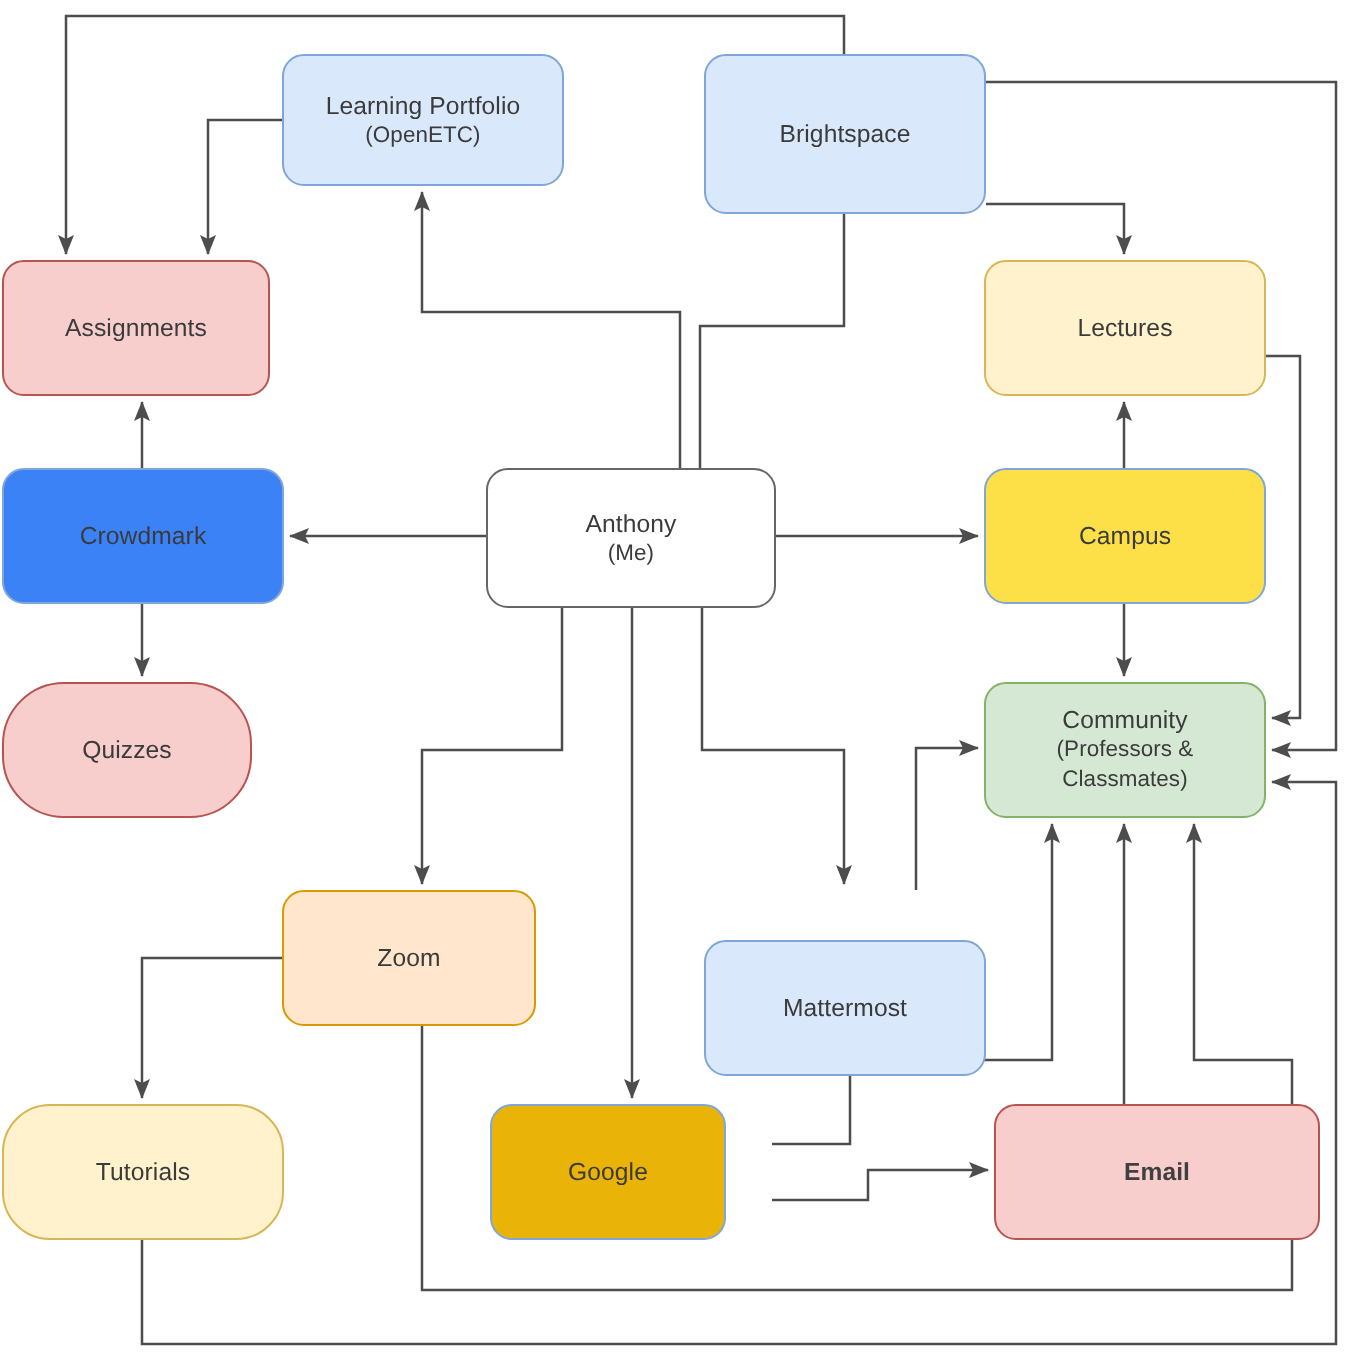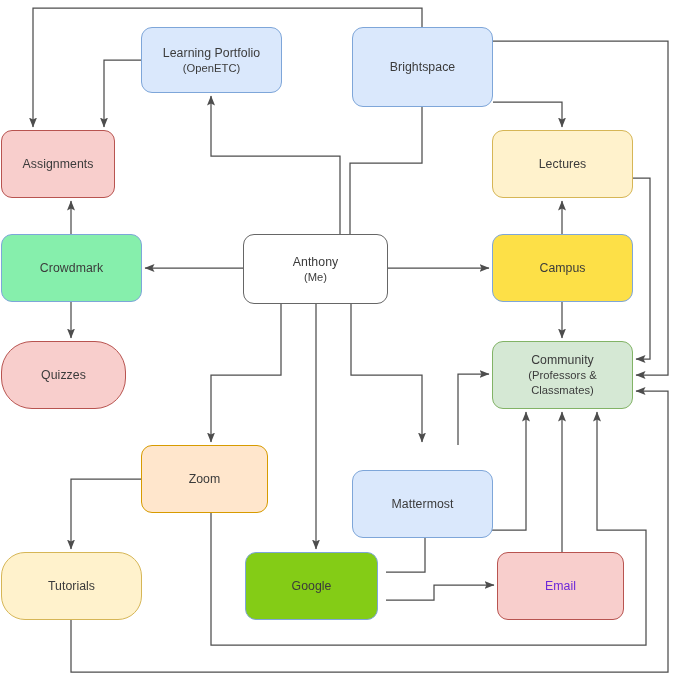--- a/index.html
+++ b/index.html
@@ -95,27 +95,27 @@
       </g>
   </svg>
 
   <div id="node-layer">
       <div class="node" style="left: 141px; top: 27px; width: 141px; height: 66px; background: rgb(218, 232, 252); border-color: rgb(126, 166, 217); color: rgb(59, 59, 59);">
         <span class="node-label">Learning Portfolio<span class="sub">(OpenETC)</span></span>
       </div>
       <div class="node" style="left: 352px; top: 27px; width: 141px; height: 80px; background: rgb(218, 232, 252); border-color: rgb(126, 166, 217); color: rgb(59, 59, 59);">
         <span class="node-label">Brightspace</span>
       </div>
-      <div class="node" style="left: 1px; top: 130px; width: 114px; height: 68px; background: rgb(248, 206, 204); border-color: rgb(184, 84, 80); color: rgb(59, 59, 59);">
+      <div class="node" style="left: 1px; top: 130px; width: 134px; height: 68px; background: rgb(248, 206, 204); border-color: rgb(184, 84, 80); color: rgb(59, 59, 59);">
         <span class="node-label">Assignments</span>
       </div>
       <div class="node" style="left: 492px; top: 130px; width: 141px; height: 68px; background: rgb(255, 242, 204); border-color: rgb(214, 182, 86); color: rgb(59, 59, 59);">
         <span class="node-label">Lectures</span>
       </div>
-      <div class="node" style="left: 1px; top: 234px; width: 141px; height: 68px; background: #86efac; border-color: rgb(126, 166, 217); color: rgb(59, 59, 59);">
+      <div class="node" style="left: 1px; top: 234px; width: 141px; height: 68px; background: #3b82f6; border-color: rgb(126, 166, 217); color: rgb(59, 59, 59);">
         <span class="node-label">Crowdmark</span>
       </div>
       <div class="node" style="left: 243px; top: 234px; width: 145px; height: 70px; background: rgb(255, 255, 255); border-color: rgb(102, 102, 102); color: rgb(59, 59, 59);">
         <span class="node-label">Anthony<span class="sub">(Me)</span></span>
       </div>
       <div class="node" style="left: 492px; top: 234px; width: 141px; height: 68px; background: #fde047; border-color: rgb(126, 166, 217); color: rgb(59, 59, 59);">
         <span class="node-label">Campus</span>
       </div>
       <div class="node" style="left: 1px; top: 341px; width: 125px; height: 68px; background: rgb(248, 206, 204); border-color: rgb(184, 84, 80); color: rgb(59, 59, 59); border-radius: 31px;">
         <span class="node-label">Quizzes</span>
@@ -125,21 +125,21 @@
       </div>
       <div class="node" style="left: 141px; top: 445px; width: 127px; height: 68px; background: rgb(255, 230, 204); border-color: rgb(215, 155, 0); color: rgb(59, 59, 59);">
         <span class="node-label">Zoom</span>
       </div>
       <div class="node" style="left: 352px; top: 470px; width: 141px; height: 68px; background: rgb(218, 232, 252); border-color: rgb(126, 166, 217); color: rgb(59, 59, 59);">
         <span class="node-label">Mattermost</span>
       </div>
       <div class="node" style="left: 1px; top: 552px; width: 141px; height: 68px; background: rgb(255, 242, 204); border-color: rgb(214, 182, 86); color: rgb(59, 59, 59); border-radius: 24px;">
         <span class="node-label">Tutorials</span>
       </div>
-      <div class="node" style="left: 245px; top: 552px; width: 133px; height: 68px; background: #84cc16; border-color: rgb(126, 166, 217); color: rgb(59, 59, 59);">
+      <div class="node" style="left: 245px; top: 552px; width: 118px; height: 68px; background: #eab308; border-color: rgb(126, 166, 217); color: rgb(59, 59, 59);">
         <span class="node-label">Google</span>
       </div>
-      <div class="node" style="left: 497px; top: 552px; width: 127px; height: 68px; background: rgb(248, 206, 204); border-color: rgb(184, 84, 80); color: #6d28d9;">
+      <div class="node" style="left: 497px; top: 552px; width: 163px; height: 68px; background: rgb(248, 206, 204); border-color: rgb(184, 84, 80); color: #404040; font-weight: bold;">
         <span class="node-label">Email</span>
       </div>
     </div>
 
 </div>
 
 </body></html>

